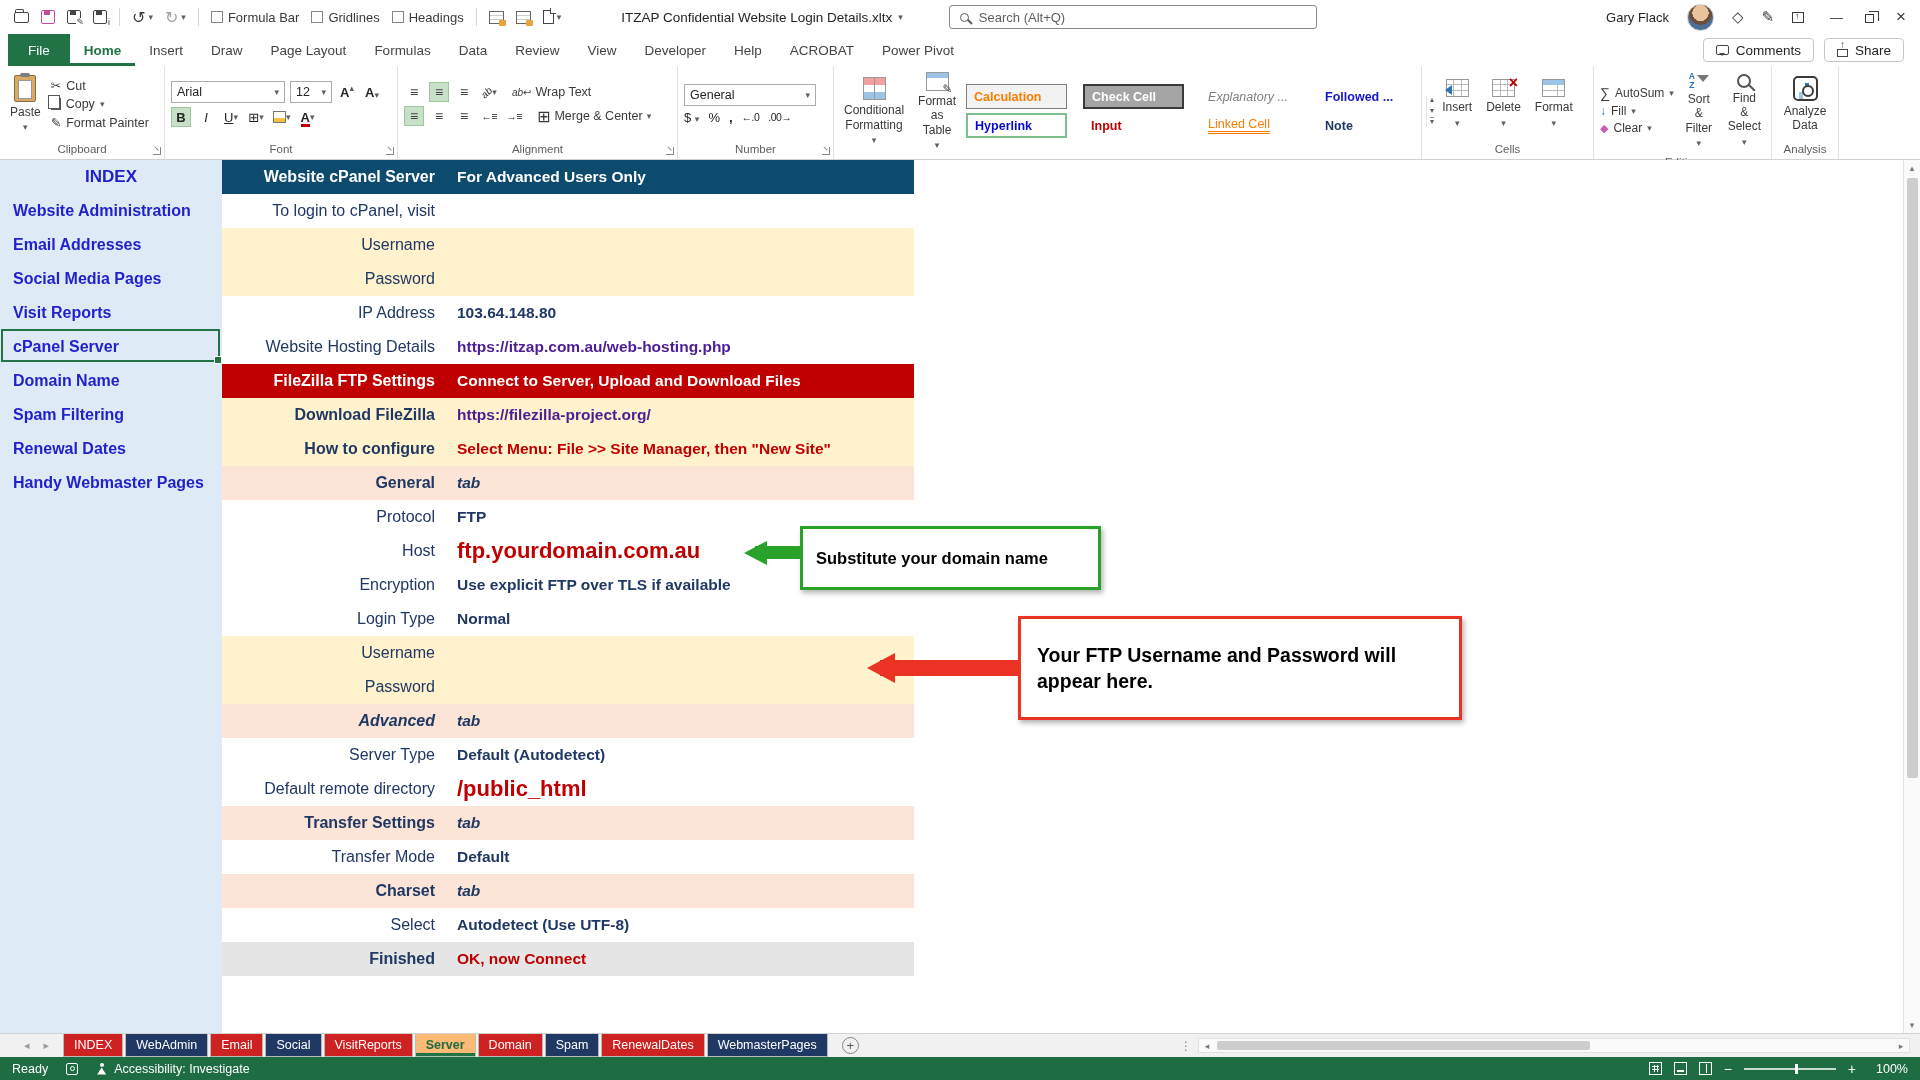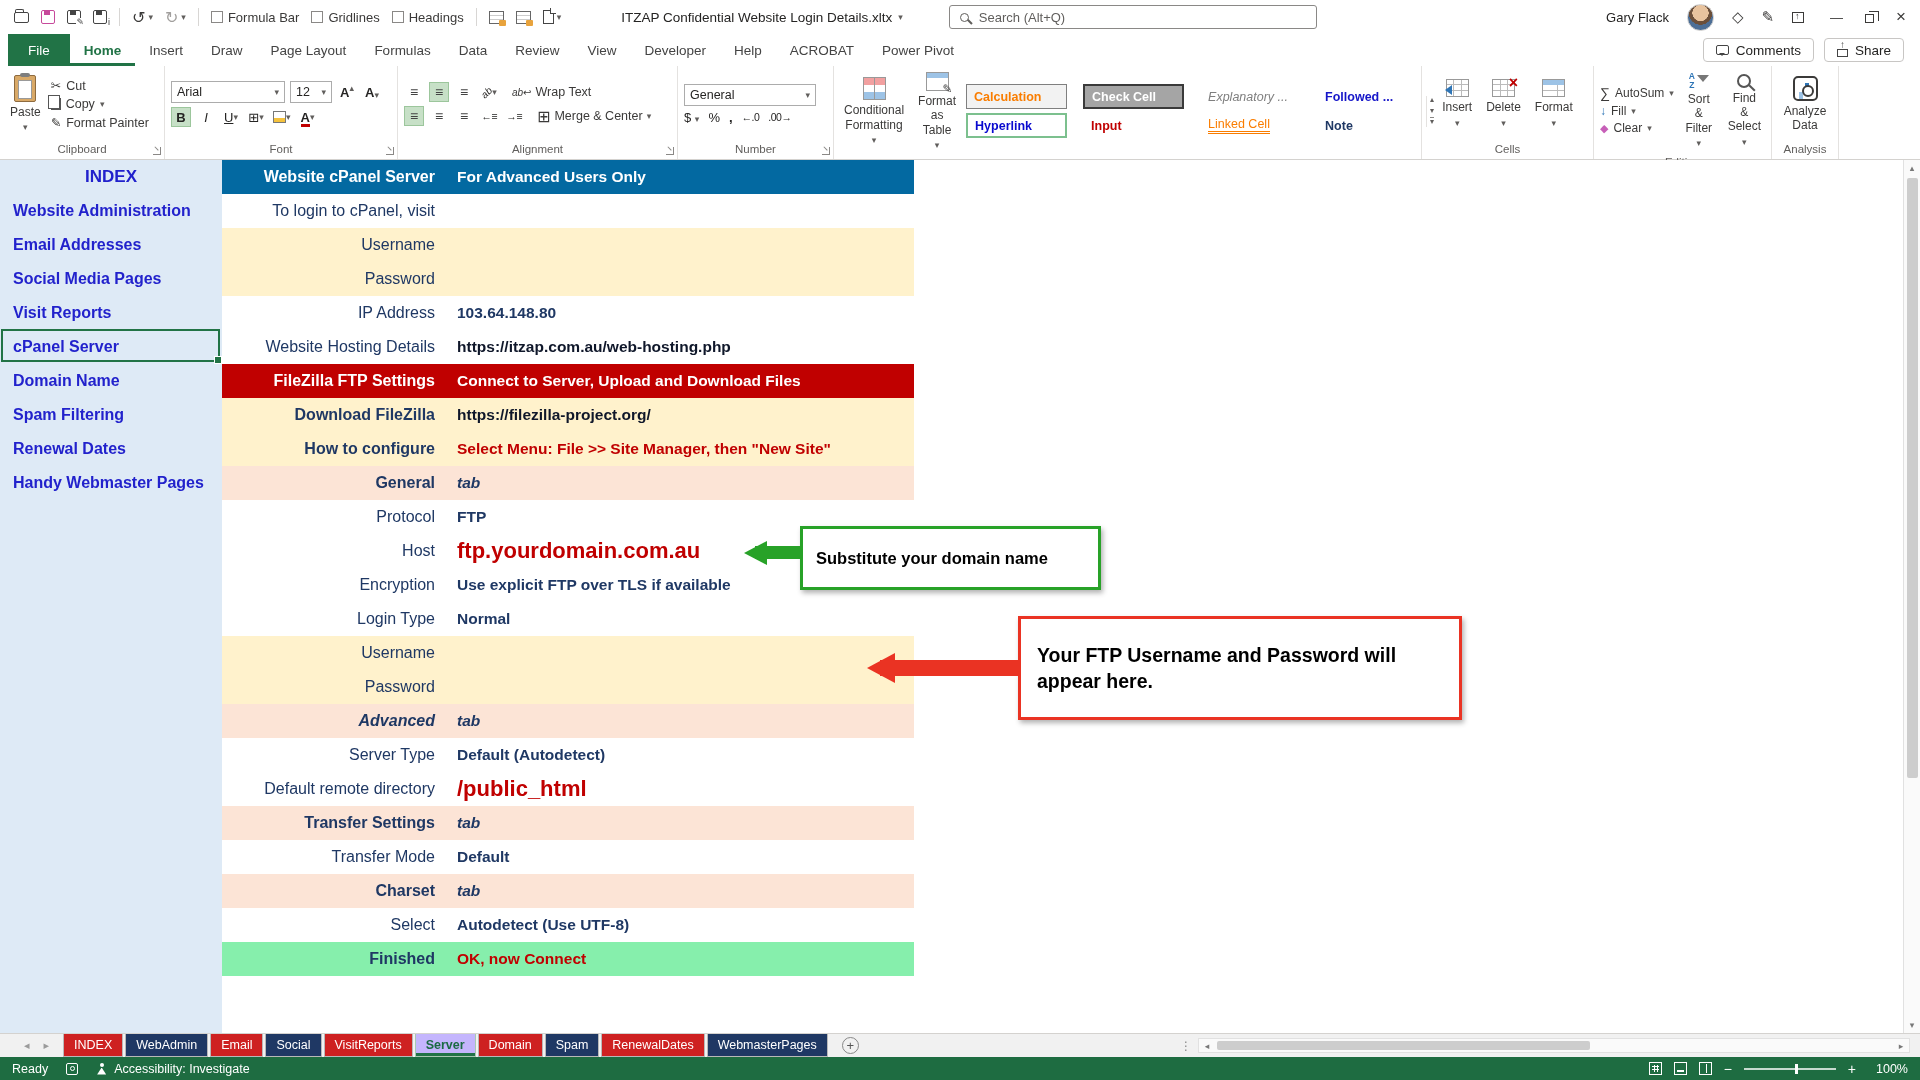--- a/index.html
+++ b/index.html
@@ -124,26 +124,26 @@
   .sel-outline { position:absolute; left:1px; width:219px; height:33px; border:2px solid #217346; pointer-events:none; }
   .sel-outline::after { content:""; position:absolute; right:-4px; bottom:-4px; width:6px; height:6px; background:#217346; border:1px solid #fff; }
   .content { position:absolute; left:222px; top:0; width:692px; }
   .xrow { height:34px; display:flex; align-items:center; }
   .cell-b { width:223px; flex:none; display:flex; justify-content:flex-end; padding-right:10px; white-space:nowrap; }
   .cell-c { width:469px; flex:none; padding-left:12px; white-space:nowrap; }
   .lab { color:#1F3864; font-size:16px; font-weight:400; }
   .lab.bold { font-weight:700; }
   .lab.italic { font-weight:700; font-style:italic; }
   .val { color:#1F3864; font-size:15.5px; font-weight:700; }
-  .val.link { color:#0f172a; }
+  .val.link { color:#4c1d95; }
   .val.red { color:#C00000; }
   .val.bigred { color:#C00000; font-size:22px; }
   .val.tabv { font-style:italic; }
   .bg-white { background:#fff; } .bg-cream { background:#FFF2CC; } .bg-peach { background:#FCE4D6; }
-  .bg-navy { background:#0369a1; } .bg-red { background:#C00000; } .bg-green { background:#86efac; }
+  .bg-navy { background:#0c4a6e; } .bg-red { background:#C00000; } .bg-green { background:#e5e5e5; }
   .bg-navy .lab,.bg-navy .val,.bg-red .lab,.bg-red .val { color:#fff; font-weight:700; }
 
   
   .callout { position:absolute; background:#fff; box-shadow:2px 3px 5px rgba(0,0,0,.3); display:flex; align-items:center; z-index:5; color:#000; font-weight:700; }
   .co-green { left:800px; top:366px; width:301px; height:64px; border:3px solid #28A228; font-size:16.5px; padding:0 13px; }
   .co-red { left:1018px; top:456px; width:444px; height:104px; border:3px solid #EA3323; font-size:19.5px; padding:0 16px; line-height:1.35; }
   .arrow-shaft { position:absolute; z-index:5; }
   .g-shaft { left:755px; top:386px; width:45px; height:13px; background:#28A228; }
   .g-head { left:732px; top:380.5px; width:0; height:0; border:12px solid transparent; border-right:23px solid #28A228; }
   .r-shaft { left:880px; top:500px; width:138px; height:16px; background:#EA3323; }
@@ -154,21 +154,21 @@
   .vs-arrow { height:16px; font-size:9px; color:#787878; display:flex; align-items:center; }
   .vs-thumb { width:11px; background:#CDCDCD; border-radius:2px; flex:none; height:600px; margin-top:2px; }
   .vs-fill { flex:1; }
 
   
   .tabbar { height:24px; flex:none; background:#F1F1F1; border-top:1px solid #D4D2CF; display:flex; align-items:stretch; font-size:12.5px; }
   .tab-nav { display:flex; align-items:center; gap:14px; padding:0 14px 0 24px; color:#9B9B9B; font-size:11px; }
   .stabs { display:flex; align-items:stretch; gap:2px; }
   .stab { display:flex; align-items:center; padding:0 10px; color:#fff; font-weight:400; border:1px solid #B9B9B9; border-top:none; }
   .stab.red { background:#CE2121; } .stab.navy { background:#1F3864; }
-  .stab.active { background:#c4b5fd; color:#1B6A43; font-weight:700; box-shadow:inset 0 -3px 0 #217346; border-color:#A8C8B2; }
+  .stab.active { background:#fdba74; color:#1B6A43; font-weight:700; box-shadow:inset 0 -3px 0 #217346; border-color:#A8C8B2; }
   .addsheet { width:17px; height:17px; border:1px solid #888; border-radius:50%; color:#555; display:flex; align-items:center; justify-content:center; font-size:13px; align-self:center; margin-left:14px; }
   .tb-spacer { flex:1; }
   .tab-split { align-self:center; color:#8A8A8A; font-size:12px; margin-right:6px; }
   .hscroll { width:712px; align-self:center; height:15px; display:flex; align-items:center; background:#FAFAFA; border:1px solid #E1E1E1; margin-right:10px; }
   .hs-arrow { width:16px; text-align:center; font-size:9px; color:#787878; }
   .hs-track { flex:1; height:100%; position:relative; }
   .hs-thumb { position:absolute; left:2px; top:2px; bottom:2px; width:55%; background:#CDCDCD; border-radius:2px; }
 
   
   .statusbar { height:23px; flex:none; background:#1E6C41; color:#fff; display:flex; align-items:center; font-size:12.5px; }

